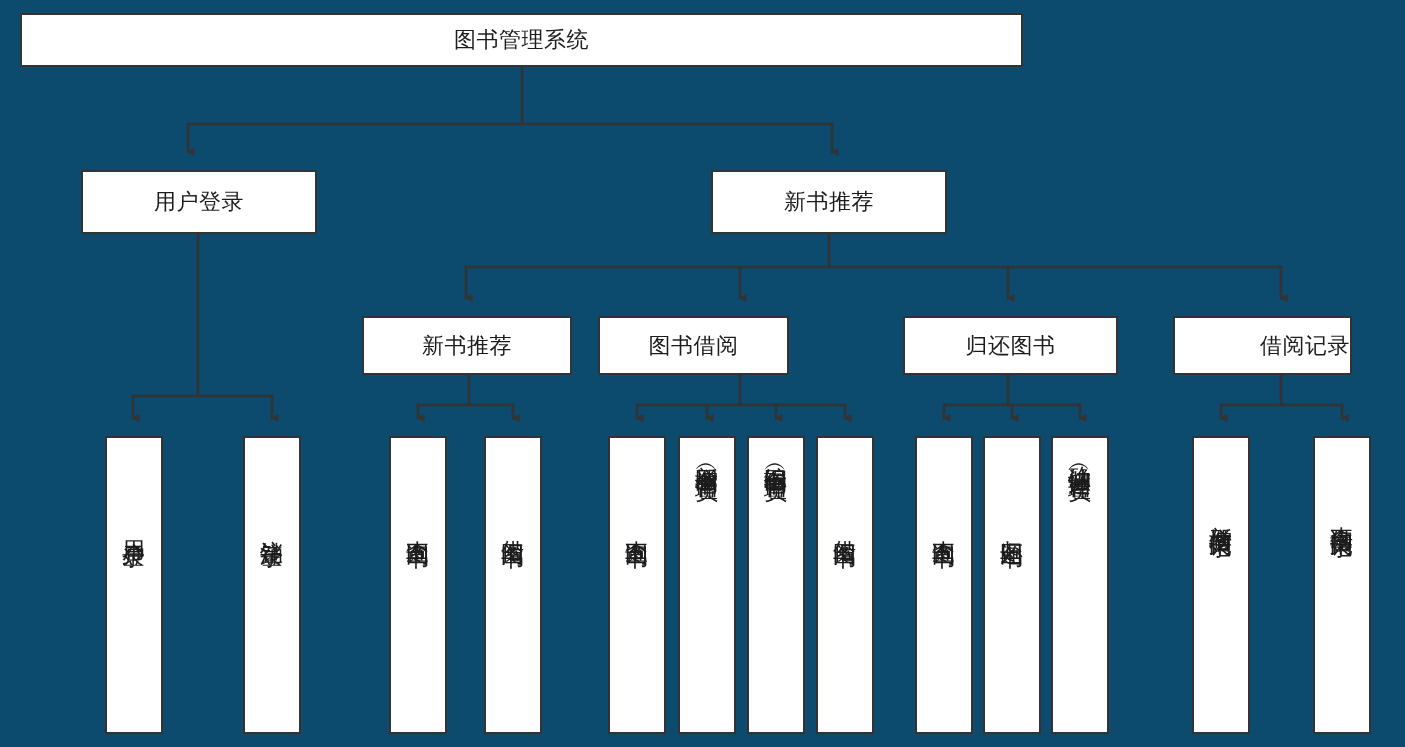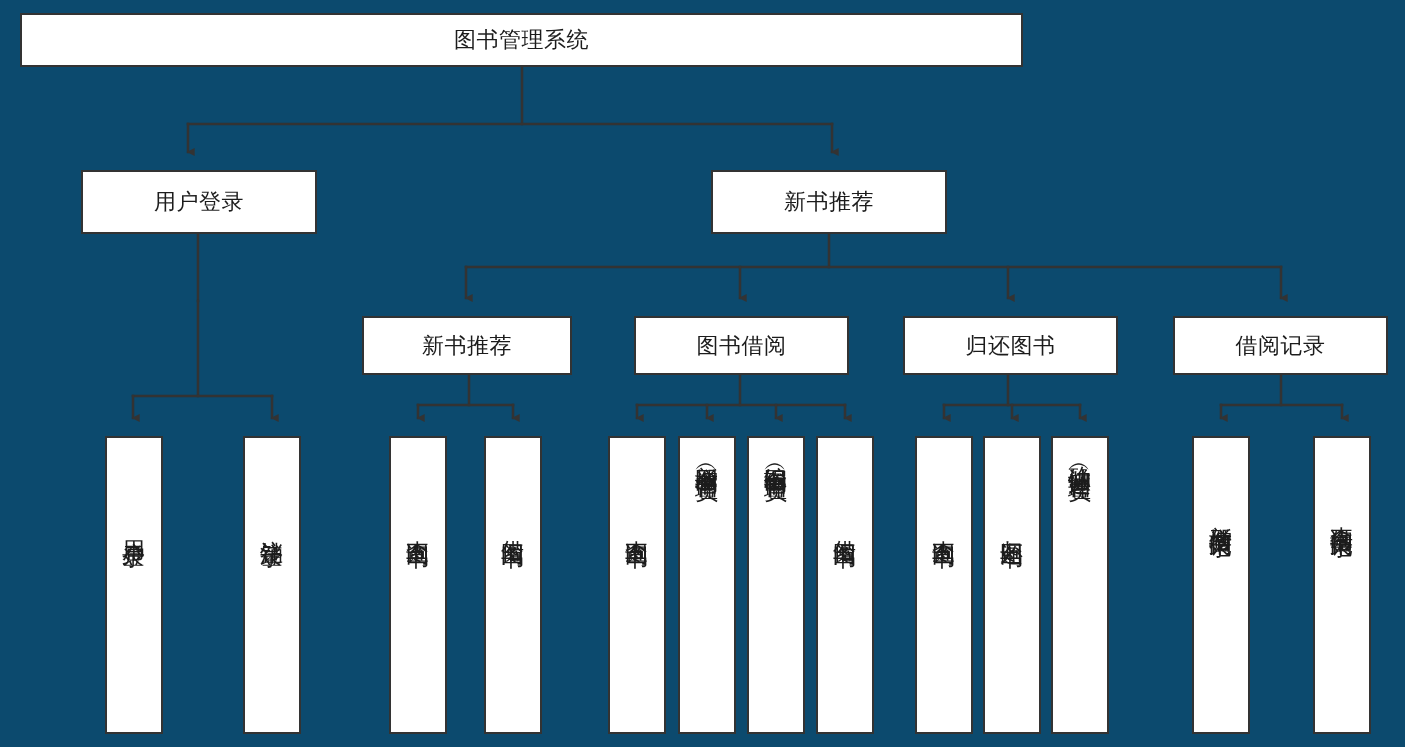--- a/index.html
+++ b/index.html
@@ -146,29 +146,29 @@
   </div>
 
   <div class="node horiz" style="left:711px; top:170px; width:236px; height:64px;">
     <span class="label">新书推荐</span>
   </div>
 
   <div class="node horiz" style="left:362px; top:316px; width:210px; height:59px;">
     <span class="label">新书推荐</span>
   </div>
 
-  <div class="node horiz" style="left:634px; top:316px; width:215px; height:59px;">
+  <div class="node horiz" style="left:598px; top:316px; width:191px; height:59px;">
     <span class="label">图书借阅</span>
   </div>
 
   <div class="node horiz" style="left:903px; top:316px; width:215px; height:59px;">
     <span class="label">归还图书</span>
   </div>
 
-  <div class="node horiz" style="left:1173px; top:316px; width:215px; height:59px;">
+  <div class="node horiz" style="left:1173px; top:316px; width:179px; height:59px;justify-content:flex-end;">
     <span class="label">借阅记录</span>
   </div>
 
   <div class="node vert mid" style="left:105px; top:436px; width:58px; height:298px;">
     <span class="label">用户登录</span>
   </div>
 
   <div class="node vert mid" style="left:243px; top:436px; width:58px; height:298px;">
     <span class="label">注销登录</span>
   </div>

